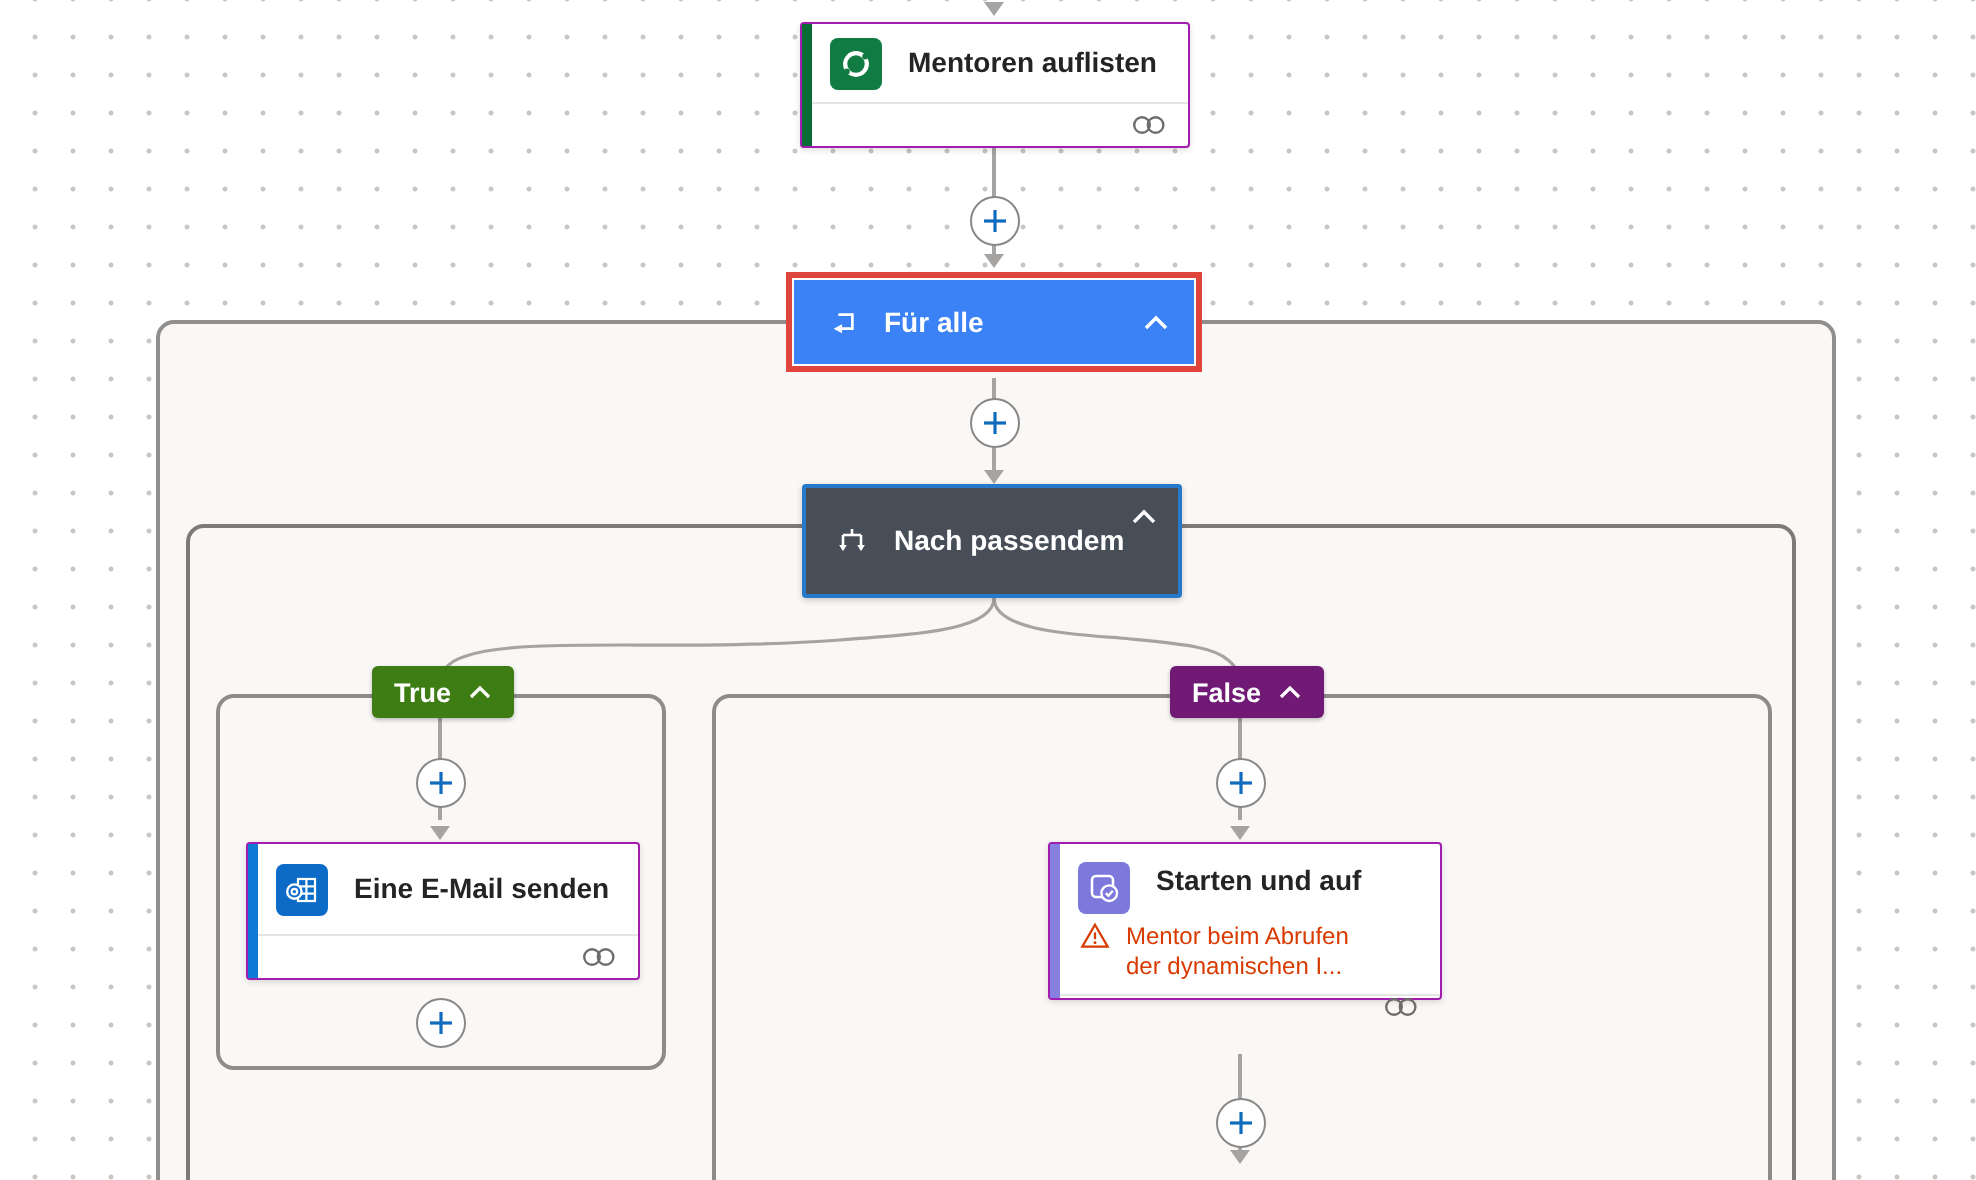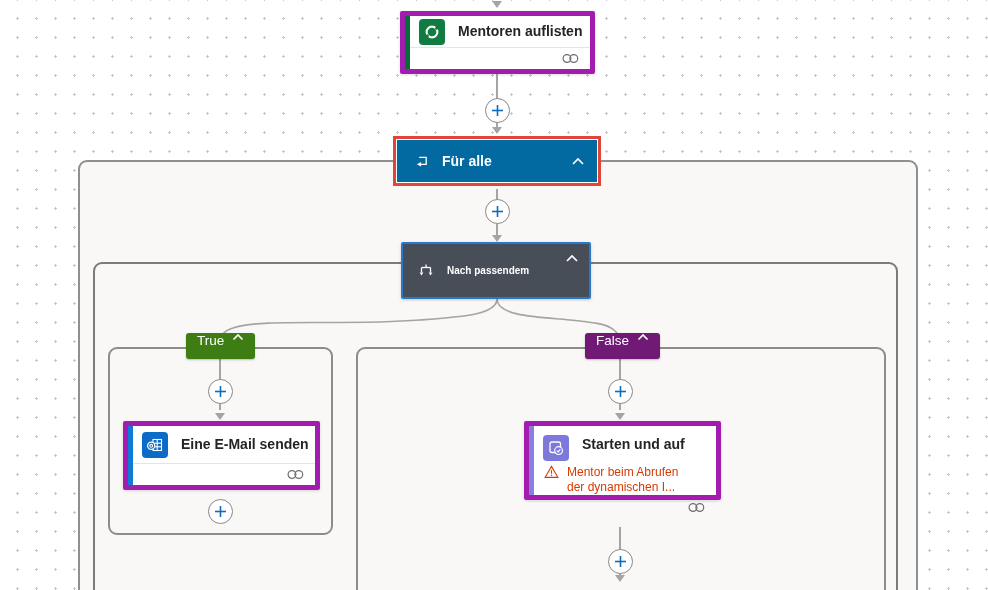--- a/index.html
+++ b/index.html
@@ -28,48 +28,48 @@
            border-left:5px solid transparent; border-right:5px solid transparent;
            border-top:7px solid #a6a4a2; }
   svg.wires { position:absolute; left:0; top:0; pointer-events:none; }
 
   
   .plus { position:absolute; width:25px; height:25px; border-radius:50%;
           background:#fff; border:1px solid #8a8886;
           display:flex; align-items:center; justify-content:center; cursor:pointer; }
 
   
-  .card { position:absolute; background:#fff; border:5px solid #a21caf; border-radius:2px;
+  .card { position:absolute; background:#fff; border:1px solid #a21caf; border-radius:2px;
           box-shadow:0 1px 3px rgba(0,0,0,.14); display:flex; flex-direction:column; }
   .accent { position:absolute; left:0; top:0; bottom:0; width:5px; }
   .card-main { flex:1; display:flex; align-items:center; gap:13px; padding-left:14px; }
   .card-footer { border-top:1px solid #e6e4e2; height:22px; display:flex; align-items:center;
                  justify-content:flex-end; padding-right:11px; }
   .app-icon { width:26px; height:26px; border-radius:4px; flex:0 0 26px;
               display:flex; align-items:center; justify-content:center; }
   .card-title { font-size:14px; font-weight:600; color:#242424; line-height:19px; }
 
   
   .selection { position:absolute; left:393px; top:136px; width:208px; height:50px;
                border:3px solid #e0453c; background:#fff; padding:1px; }
-  .scope-header { width:100%; height:100%; background:#0369a1; display:flex; align-items:center;
+  .scope-header { width:100%; height:100%; background:#3b82f6; display:flex; align-items:center;
                   padding:0 12px 0 17px; gap:13px; cursor:pointer; }
   .scope-title { color:#fff; font-size:14px; font-weight:700; flex:1; }
 
   
   .cond { position:absolute; left:401px; top:242px; width:190px; height:57px;
           background:#474e57; border:2px solid #2779cc; border-radius:2px;
           display:flex; align-items:center; gap:13px; padding-left:15px; cursor:pointer;
           box-shadow:0 1px 3px rgba(0,0,0,.2); }
-  .cond-title { color:#fff; font-size:10px; font-weight:700; line-height:21px; }
+  .cond-title { color:#fff; font-size:14px; font-weight:700; line-height:21px; }
   .cond .chev { position:absolute; right:10px; top:10px; }
 
   
-  .badge { position:absolute; height:26px; border-radius:3px; color:#fff; font-weight:400;
-           font-size:13.5px; display:flex; align-items:flex-start; gap:8px; padding:0 11px;
+  .badge { position:absolute; height:26px; border-radius:3px; color:#fff; font-weight:700;
+           font-size:13.5px; display:flex; align-items:center; gap:8px; padding:0 11px;
            cursor:pointer; box-shadow:0 1px 2px rgba(0,0,0,.25); }
   .badge-true  { left:186px; top:333px; background:#3d7d13; }
   .badge-false { left:585px; top:333px; background:#701a75; }
 
   
   .appr-main { display:flex; gap:13px; padding:9px 0 0 14px; }
   .appr-error { display:flex; gap:8px; padding:4px 0 6px 15px; align-items:flex-start; flex:1; }
   .err-text { font-size:12px; line-height:15px; color:#d83b01; }
 </style>
 </head>

